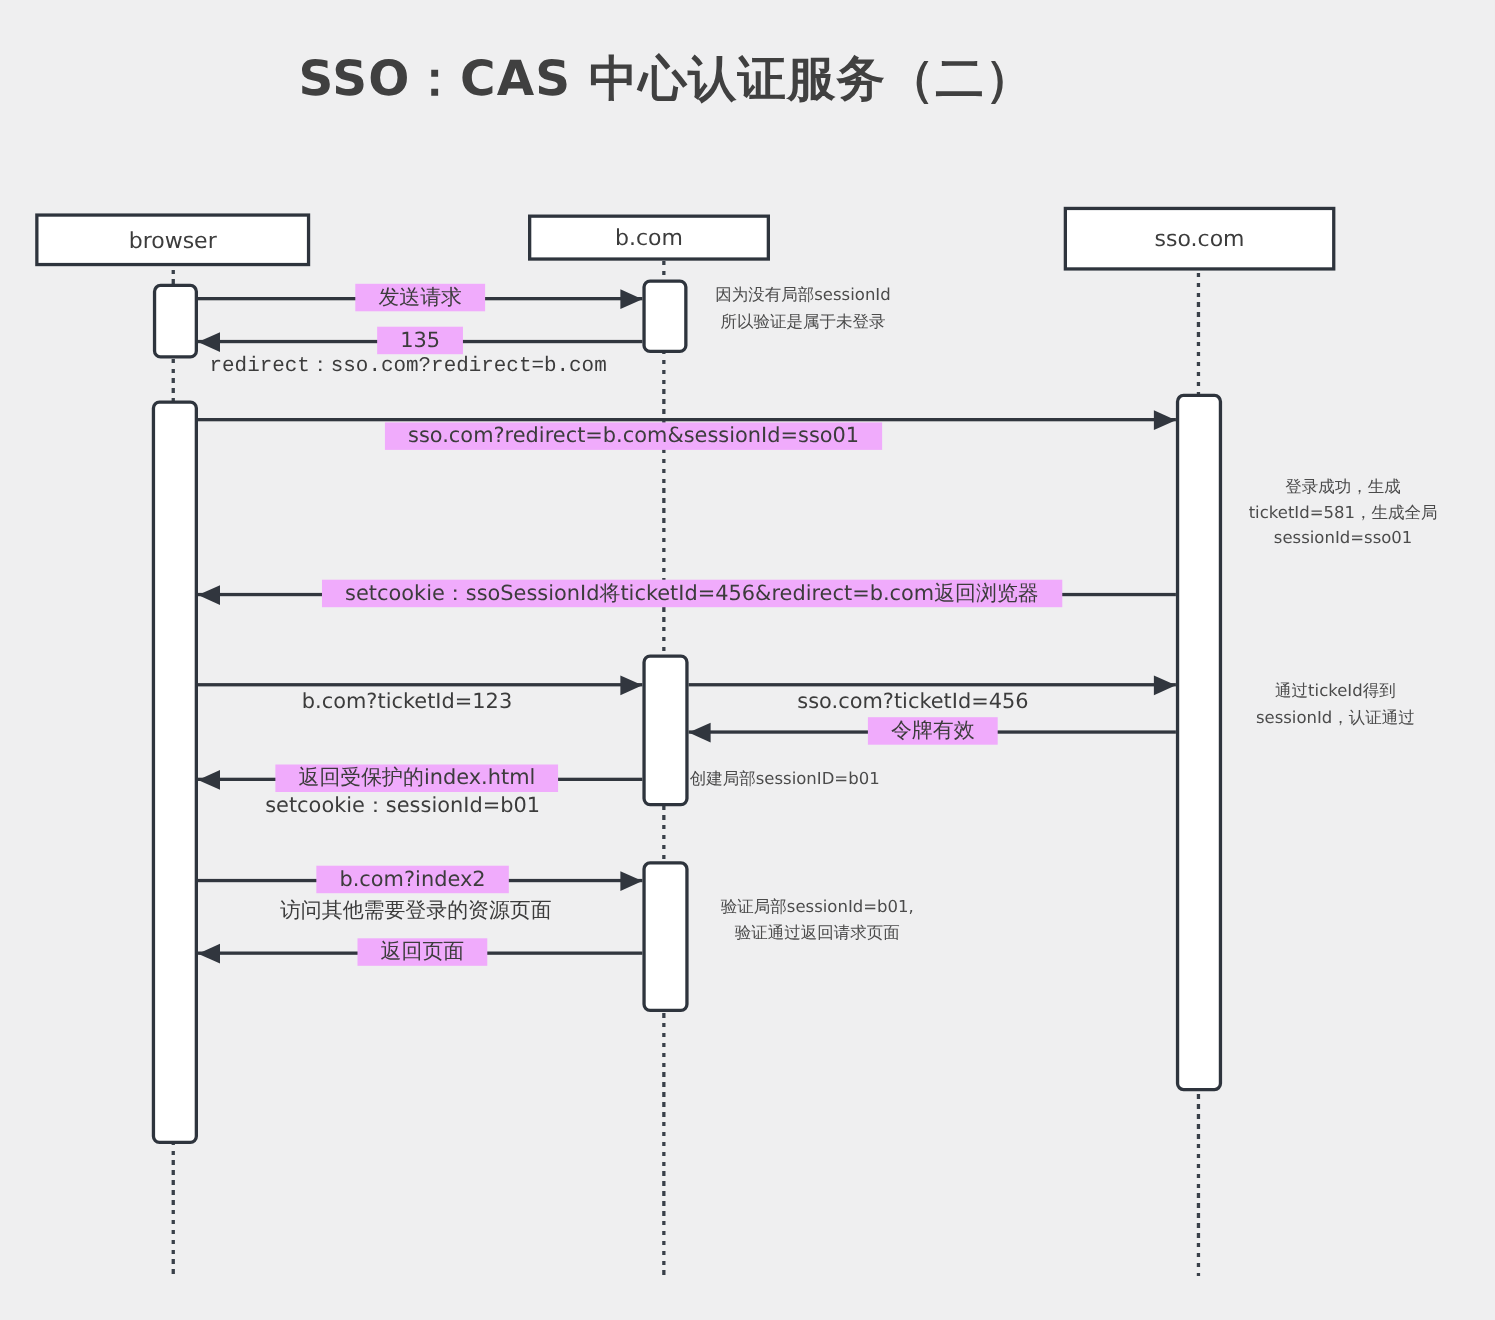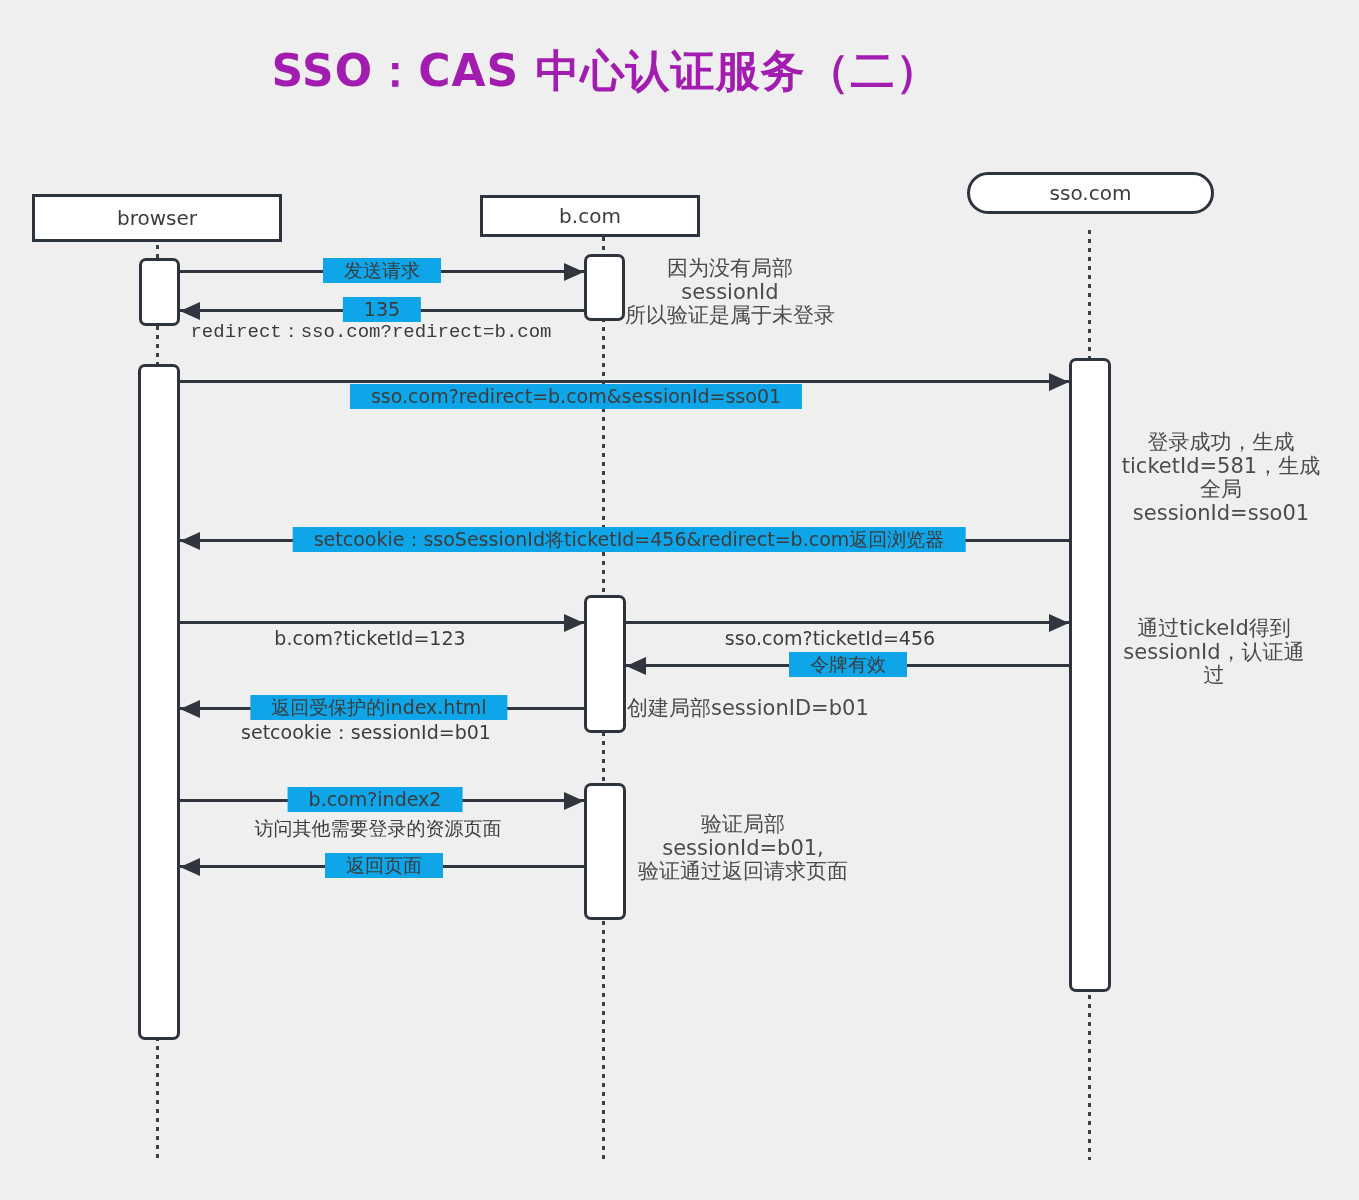--- a/index.html
+++ b/index.html
@@ -9,21 +9,21 @@
   }
   .canvas{
     position:relative;
     width:1359px;height:1200px;
     background:#efeff0;
     overflow:hidden;
   }
   .title{
     position:absolute;left:0;top:42px;width:1212px;
     text-align:center;
-    font-size:44px;font-weight:700;color:#a21caf;
+    font-size:44px;font-weight:700;color:#404040;
     letter-spacing:1px;
   }
   .actor{
     position:absolute;
     background:#fff;border:3px solid #2e343d;
     box-sizing:border-box;
     display:flex;align-items:center;justify-content:center;
     font-size:20px;color:#3c3c3c;
     z-index:2;
   }
@@ -51,42 +51,42 @@
     content:"";position:absolute;left:0;top:50%;transform:translateY(-50%);
     width:0;height:0;
     border-right:20px solid #31363e;
     border-top:9px solid transparent;border-bottom:9px solid transparent;
   }
   .mlabel{
     position:absolute;transform:translateX(-50%);
     font-size:19px;color:#3c3c3c;white-space:nowrap;
     z-index:5;line-height:25px;
   }
-  .mlabel.chip{background:#0ea5e9;padding:0 21px;}
+  .mlabel.chip{background:#f0abfc;padding:0 21px;}
   .note{
     position:absolute;
-    font-size:21px;color:#4b4b4b;line-height:23.5px;
+    font-size:15px;color:#4b4b4b;line-height:23.5px;
     white-space:pre-line;z-index:5;
   }
   .note.centered{text-align:center;}
 </style>
 </head>
 <body>
 
 <div class="canvas">
 
   <div class="title">SSO：CAS 中心认证服务（二）</div>
 
   <div class="actor" style="left:32px;top:194px;width:250px;height:48px;">
     <span>browser</span>
   </div>
   <div class="actor" style="left:480px;top:195px;width:220px;height:42px;">
     <span>b.com</span>
   </div>
-  <div class="actor" style="left:967px;top:172px;width:247px;height:42px;border-radius:21px;">
+  <div class="actor" style="left:967px;top:188px;width:247px;height:58px;">
     <span>sso.com</span>
   </div>
 
   <div class="lifeline" style="left:156px;top:236px;height:924px;"></div>
   <div class="lifeline" style="left:602px;top:237px;height:923px;"></div>
   <div class="lifeline" style="left:1088px;top:230px;height:930px;"></div>
 
   <div class="activation" style="left:139px;top:258px;width:41px;height:68px;"></div>
   <div class="activation" style="left:584px;top:254px;width:41px;height:67px;"></div>
   <div class="activation" style="left:138px;top:364px;width:42px;height:676px;"></div>

